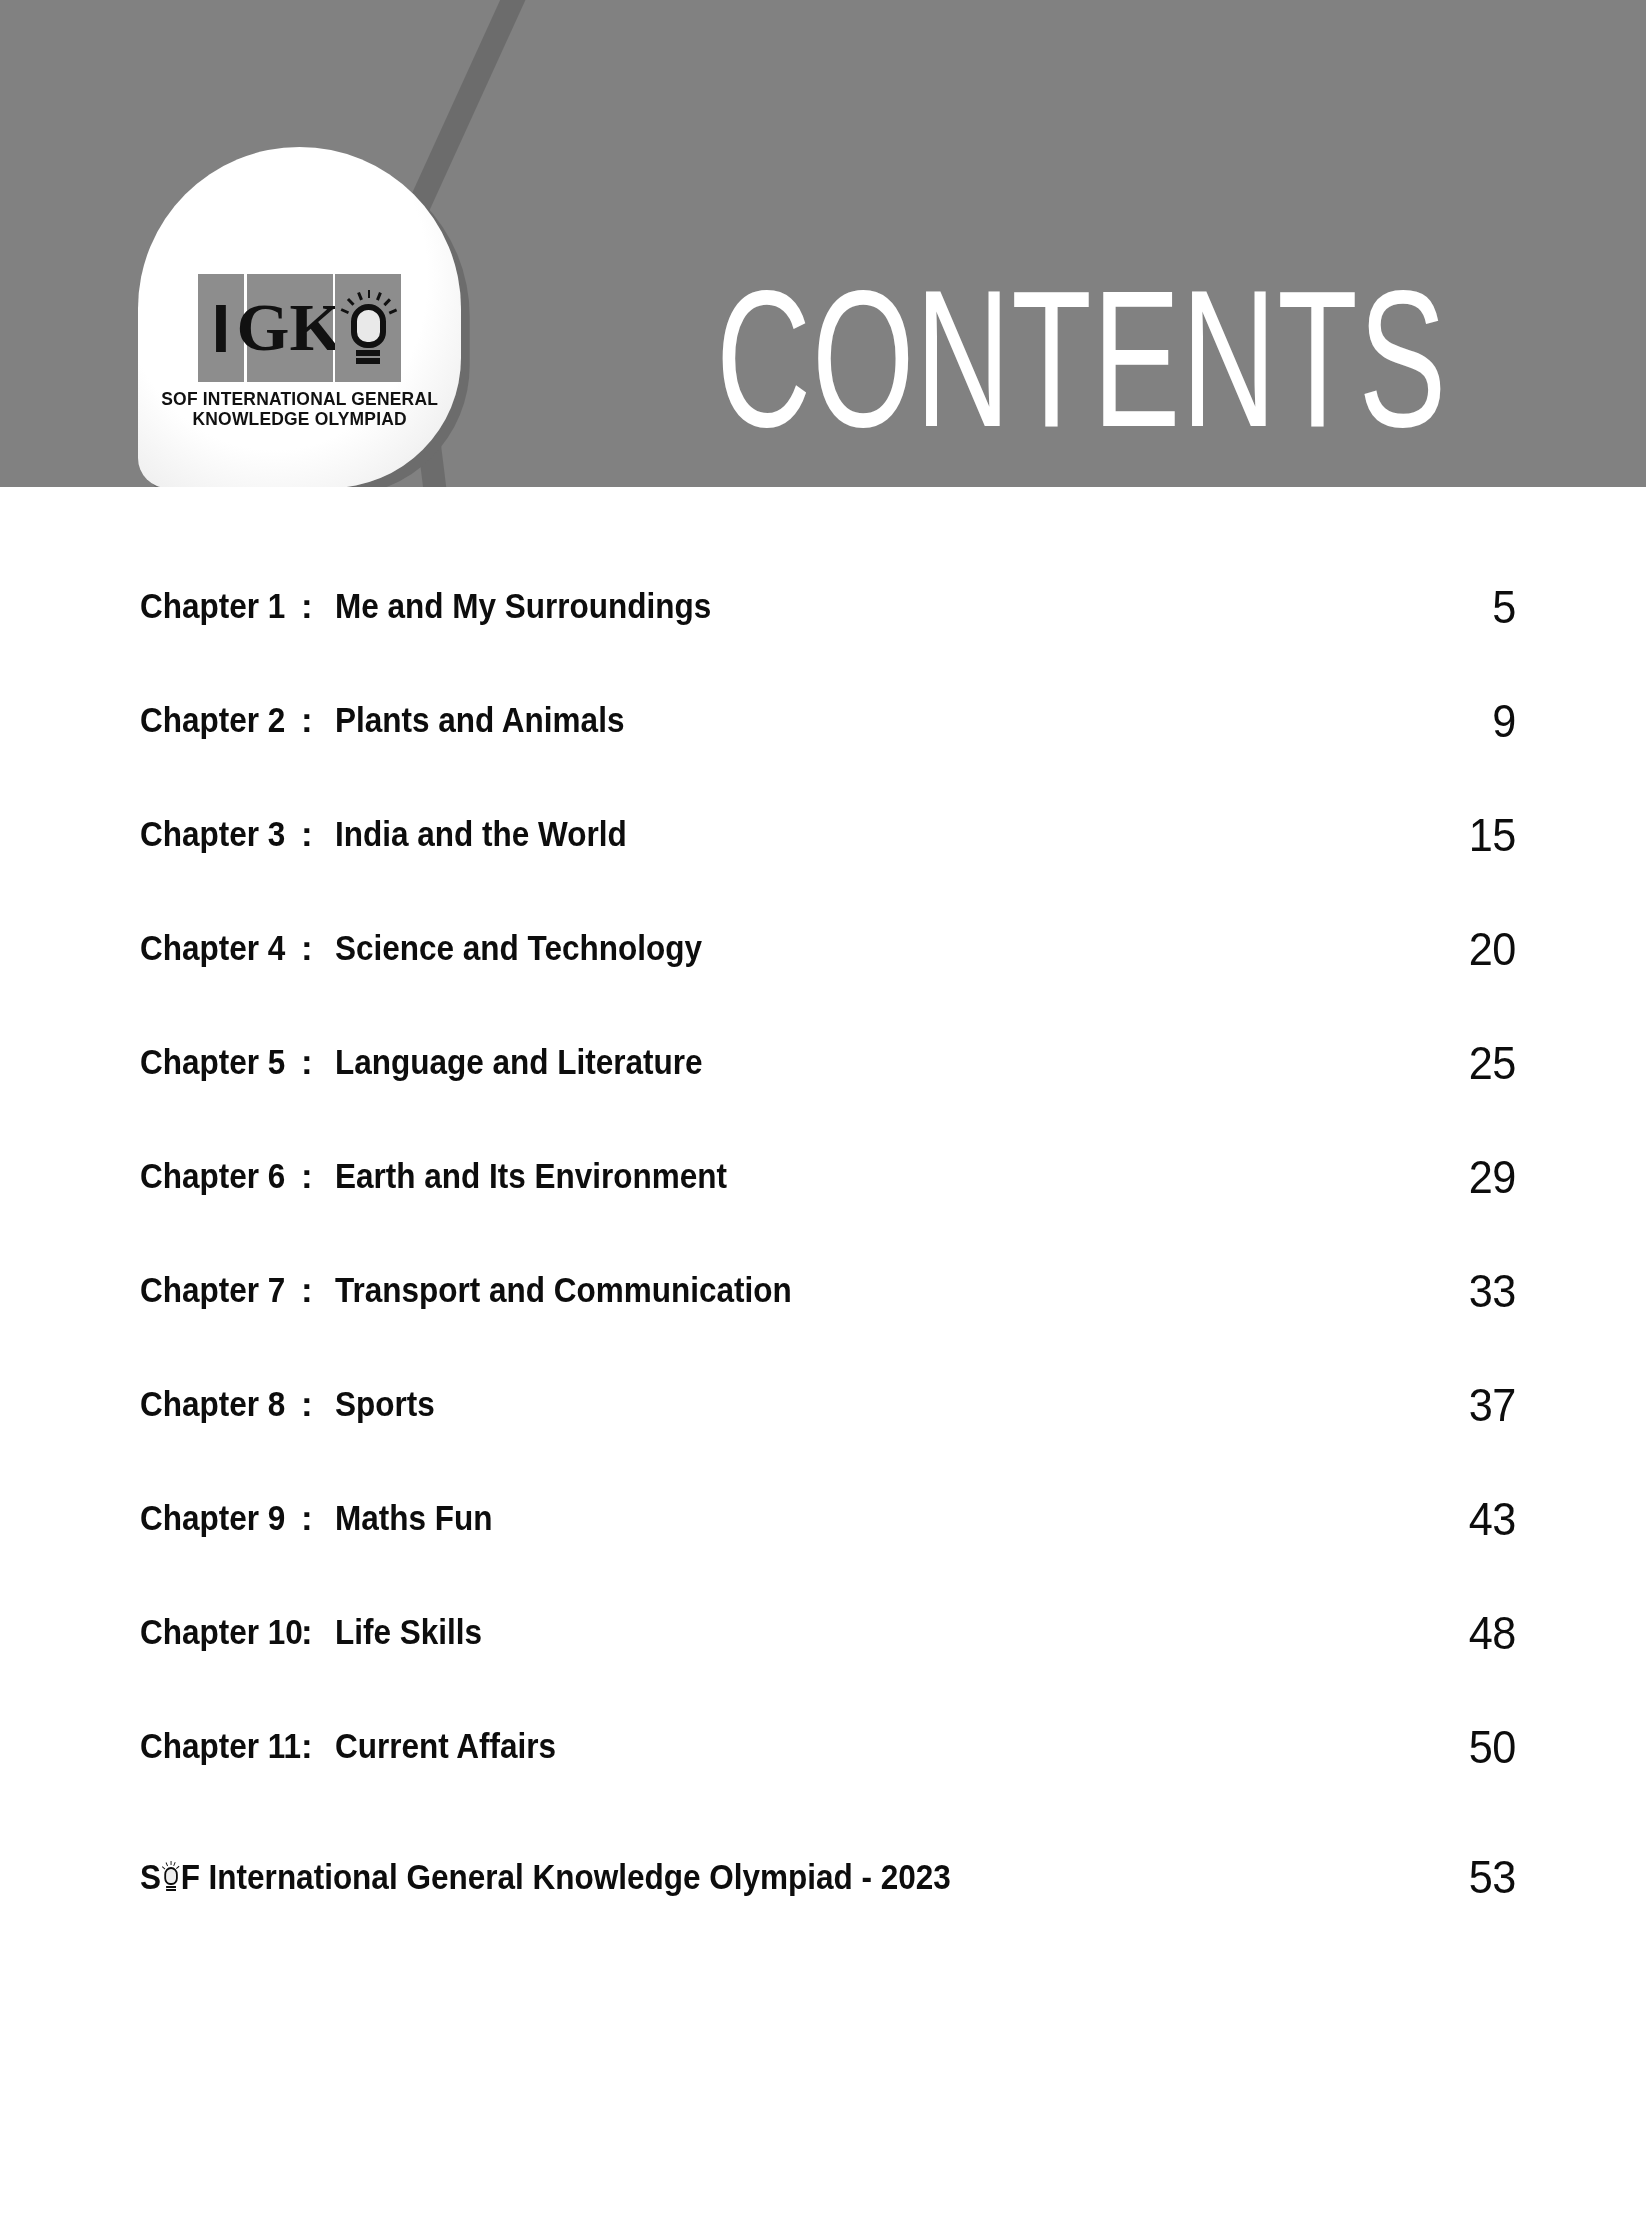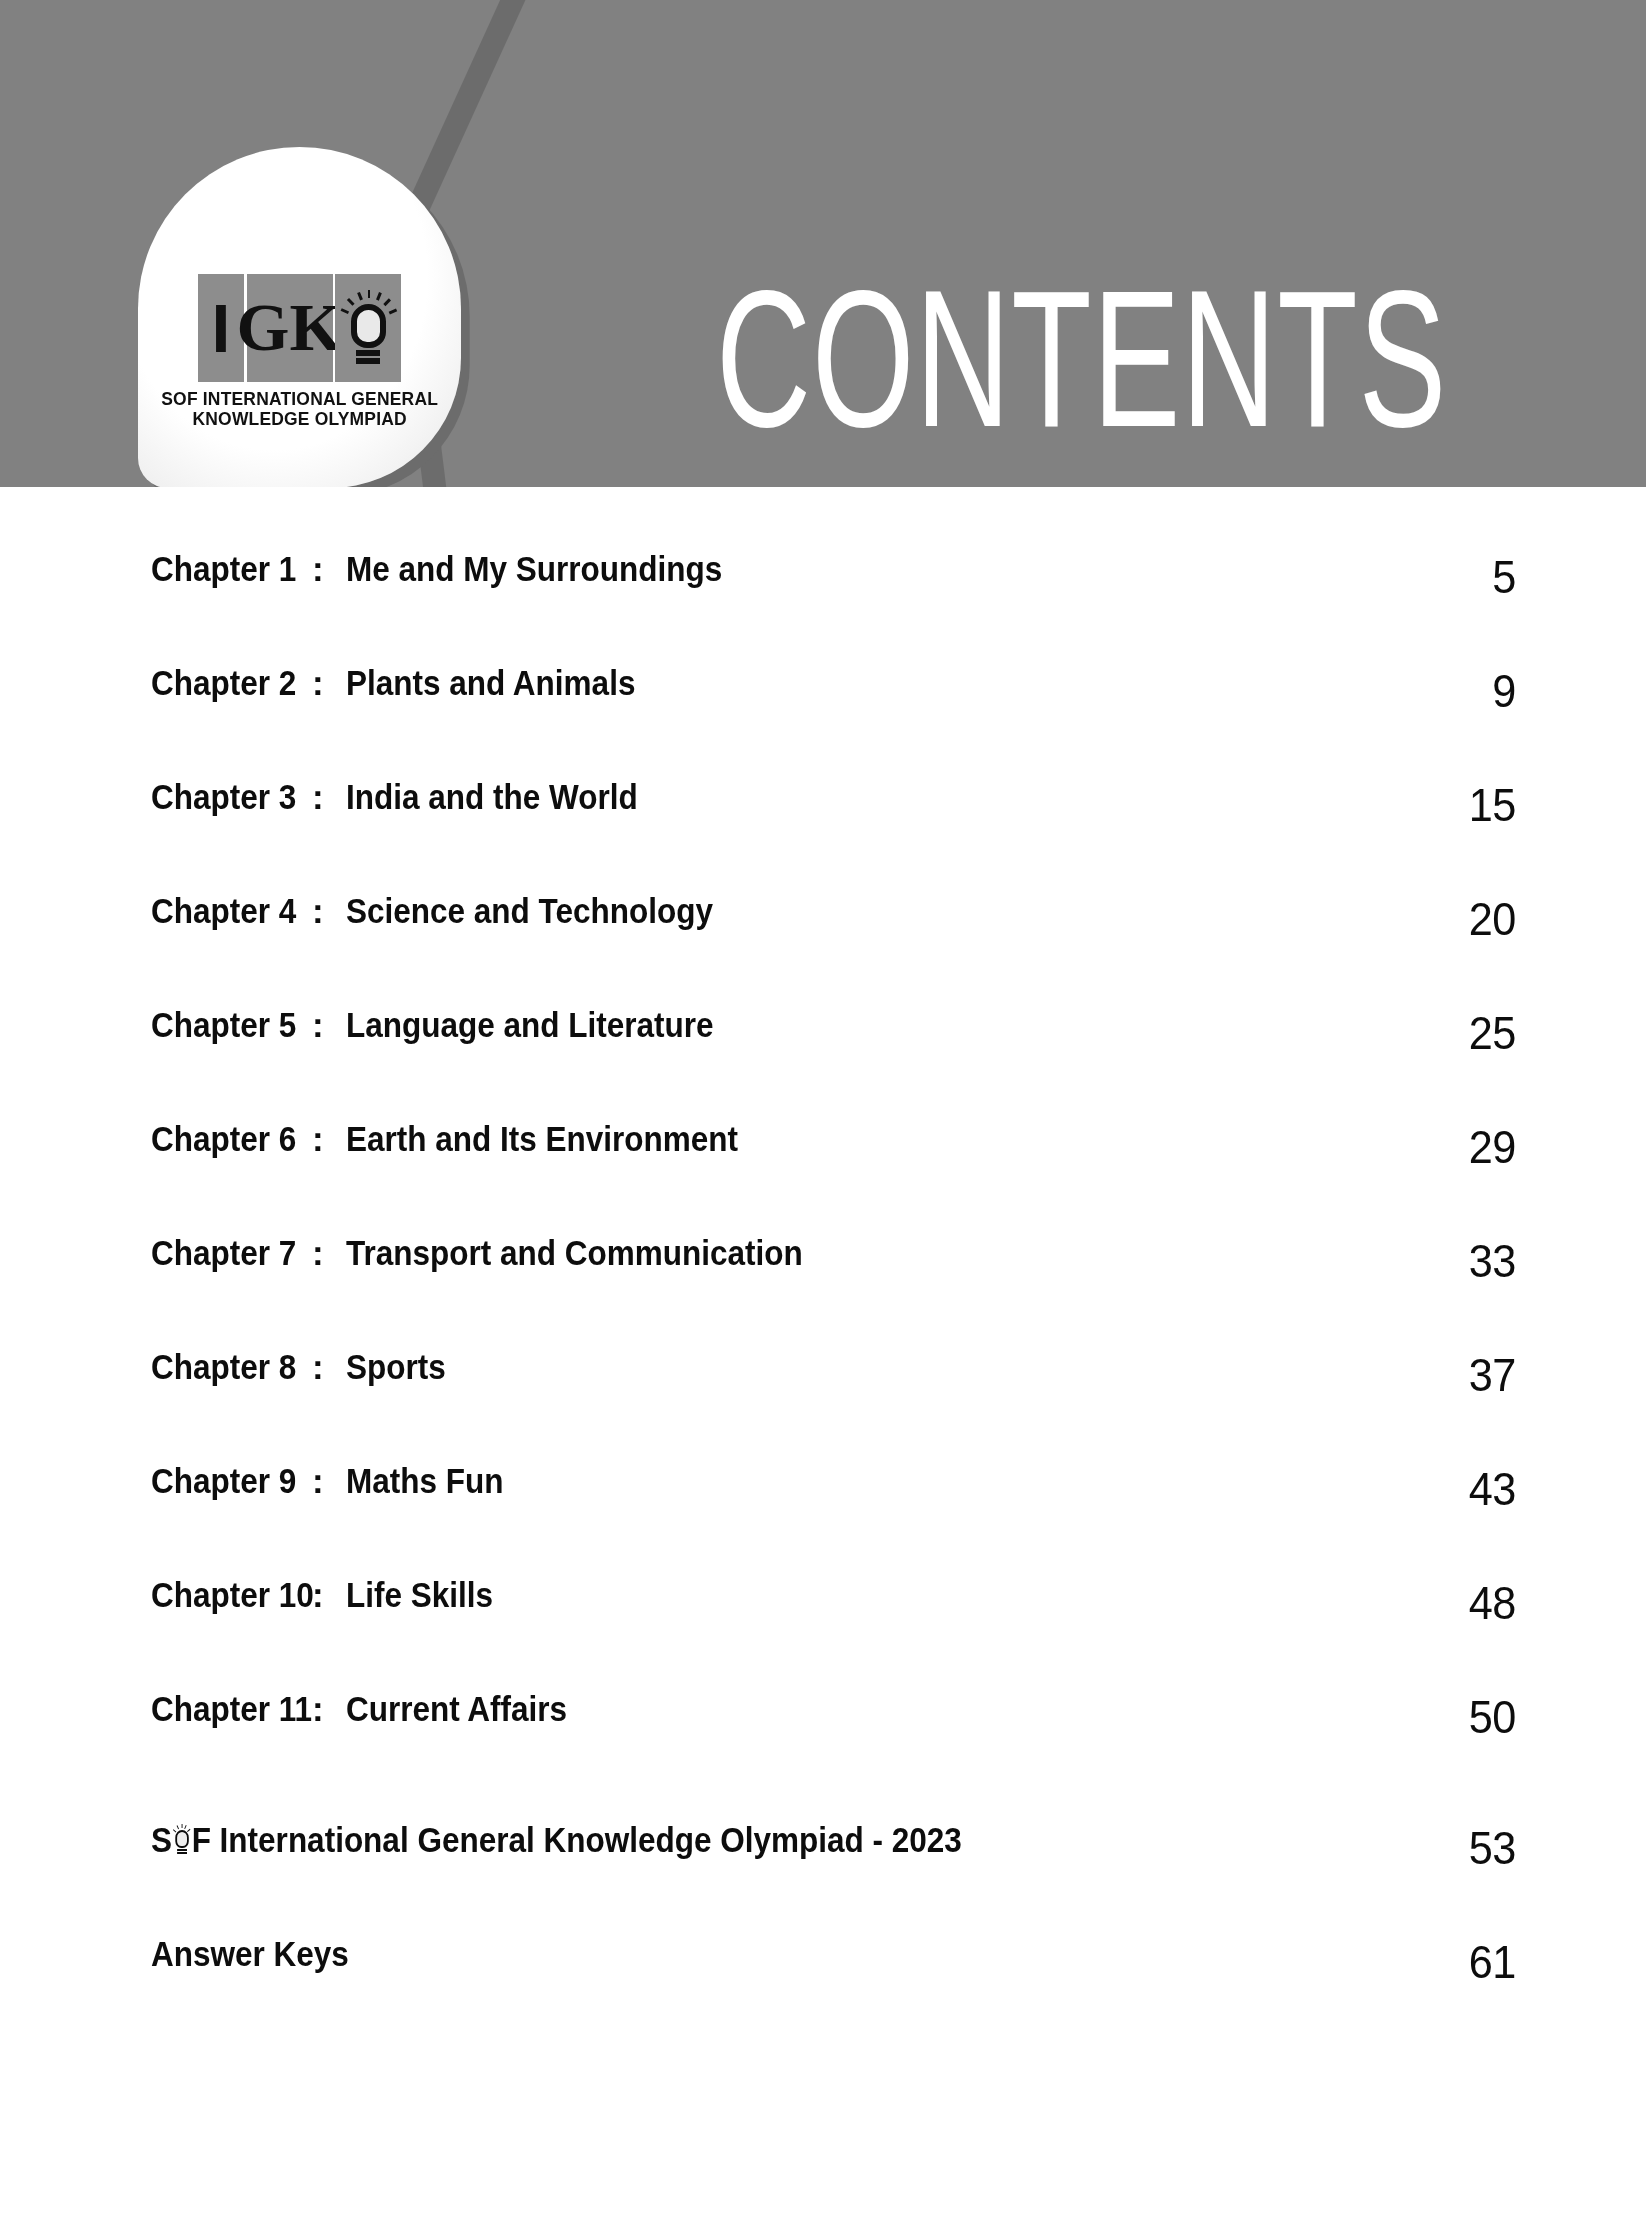--- a/index.html
+++ b/index.html
@@ -133,23 +133,22 @@
   }
 
   
   #toc{
     position:absolute;
     left:140px;top:549px;
     width:1376px;
   }
   .toc-row{
     display:flex;
-    align-items:flex-start;
+    align-items:center;
     height:114px;
-    margin-left:11px;
   }
   .toc-row.group-gap{margin-top:16.6px;}
 
   .toc-label{
     width:153px;
     flex:0 0 153px;
     font-size:35px;
     font-weight:bold;
     color:#0d0d0d;
     transform:scaleX(0.9);
@@ -349,21 +348,15 @@
         <span class="ry y4"></span>
           <span class="ry y5"></span>
         <span class="g"></span>
           <span class="b"></span>
       </span>
       <span class="sof-text">F International General Knowledge Olympiad - 2023</span>
     </span>
     <span class="toc-page">53</span>
   </div>
 
-  <div class="toc-row wide">
-    <span class="toc-label">
-      <span class="sof-text">Answer Keys</span>
-    </span>
-    <span class="toc-page">61</span>
-  </div>
 
 </div>
 
 
 </body></html>

